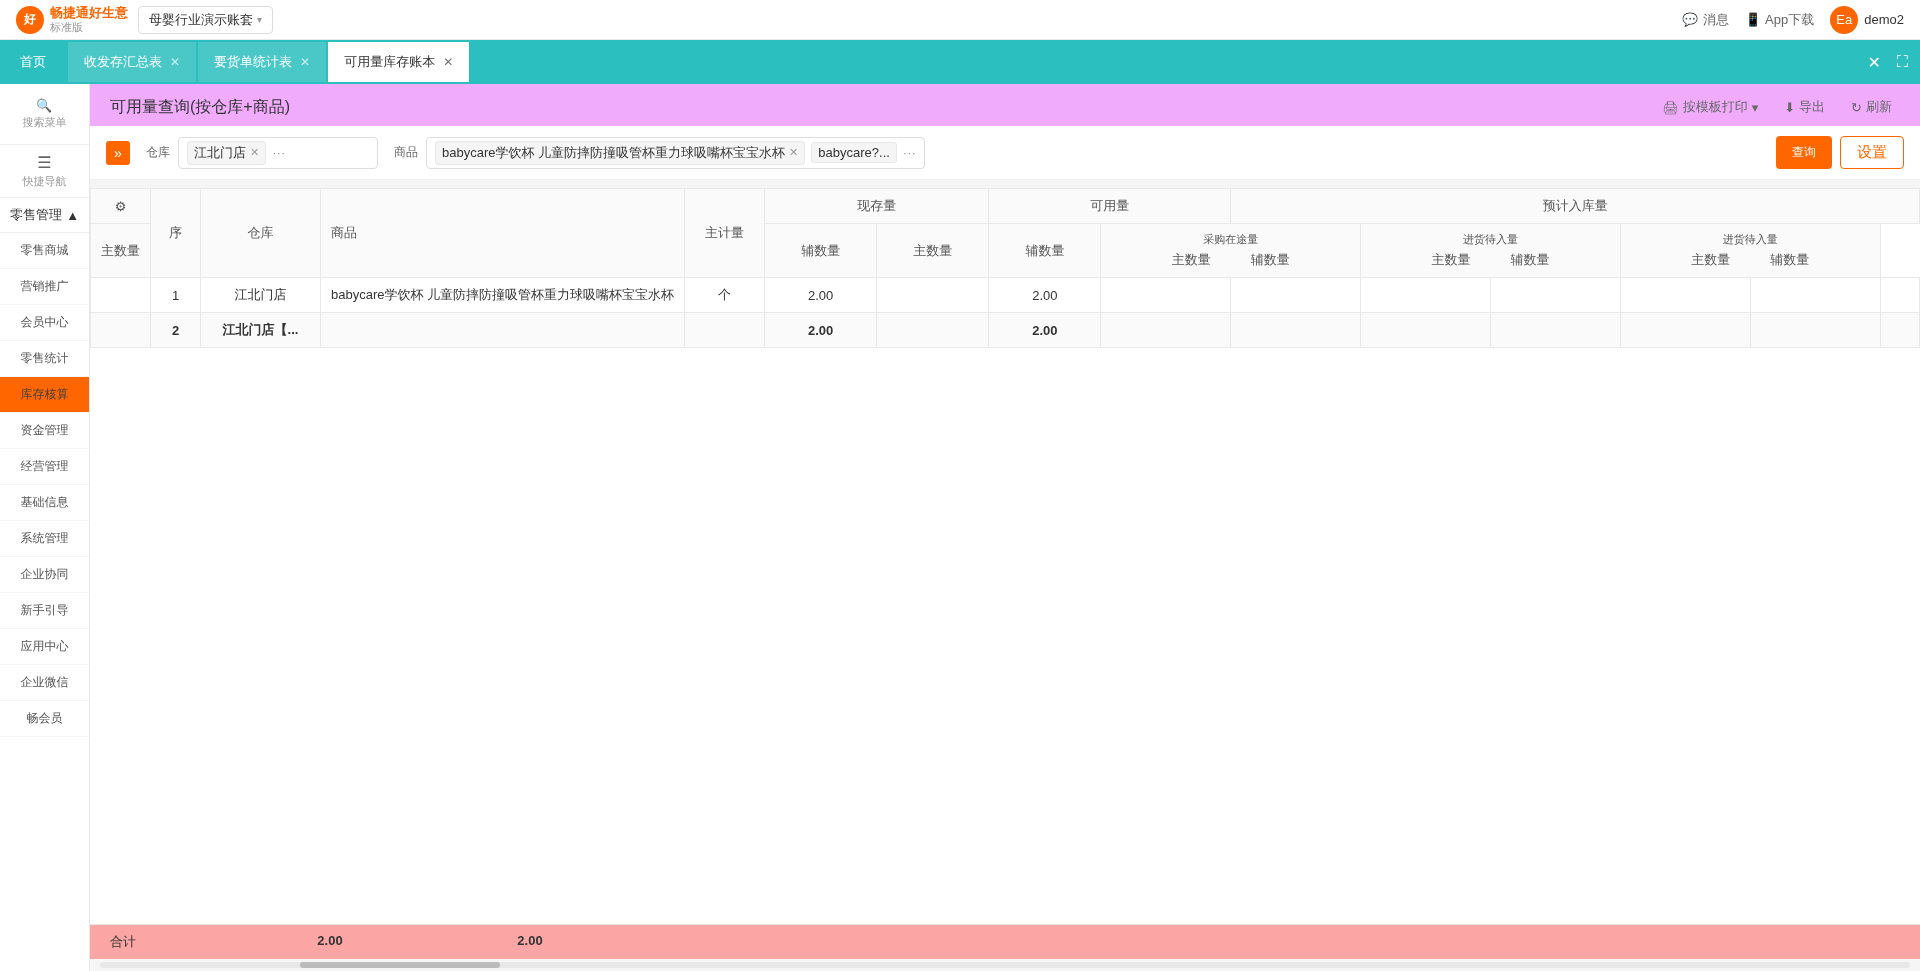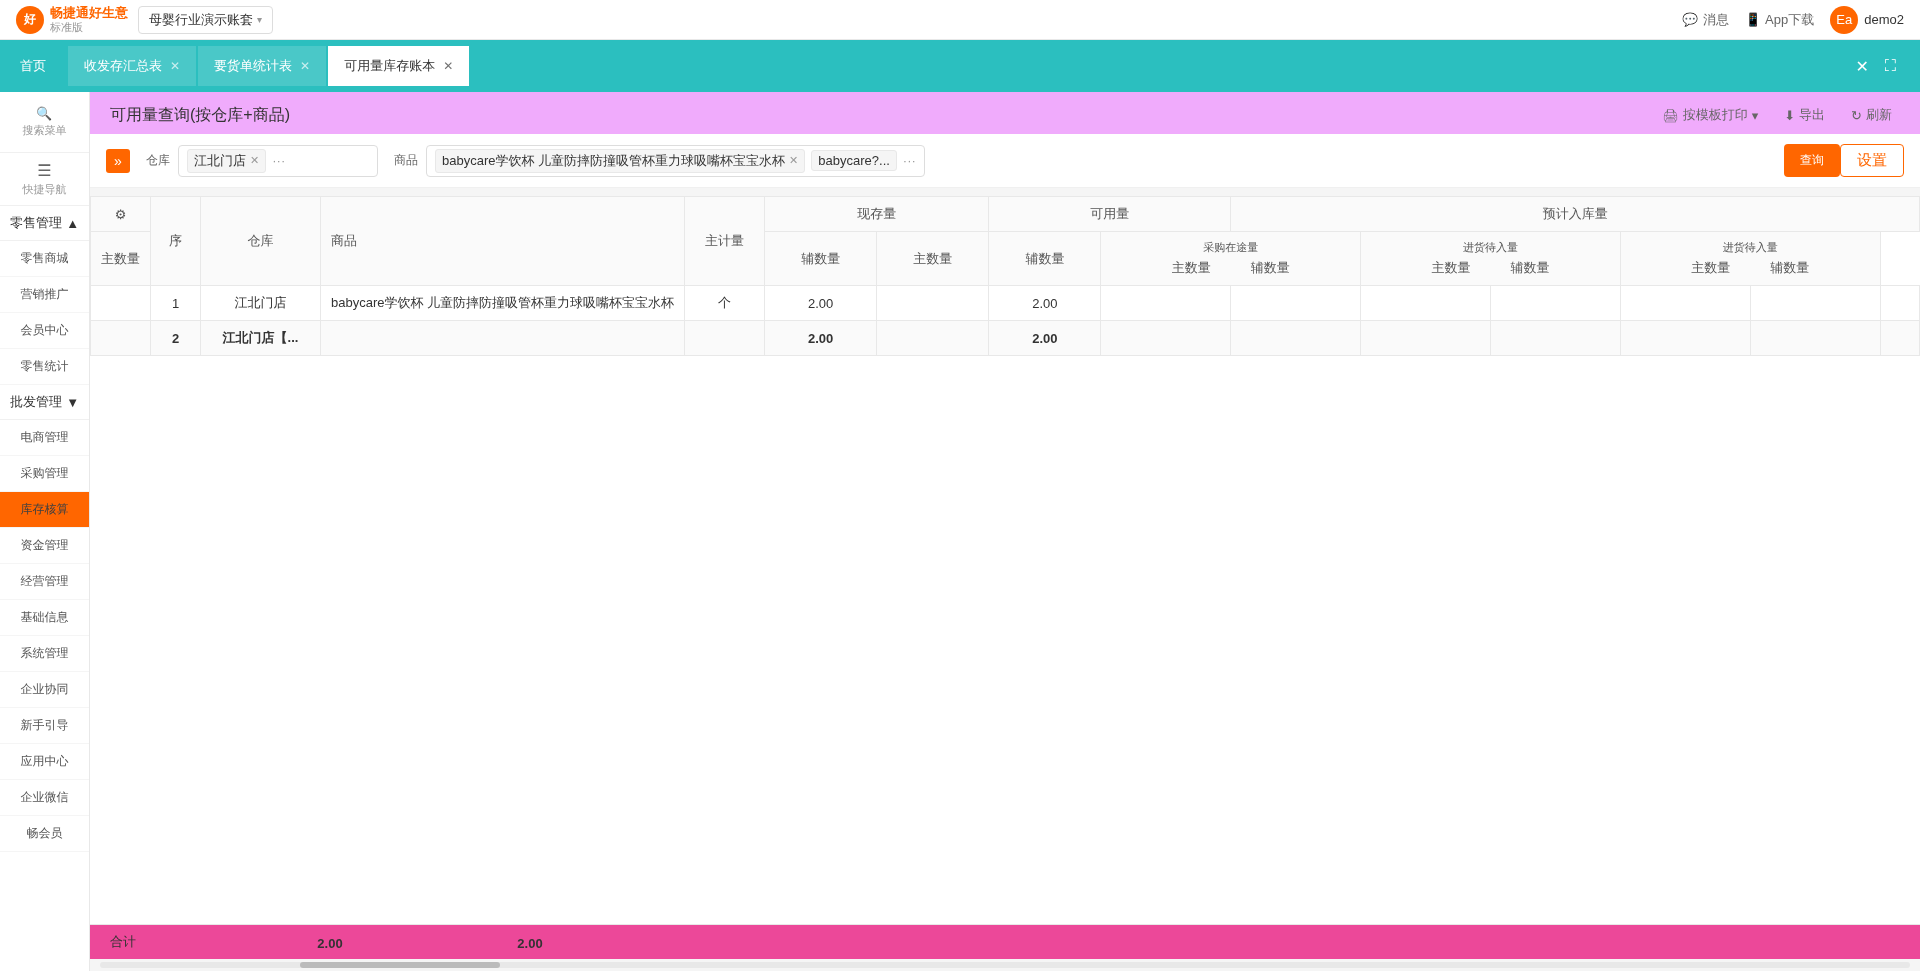--- a/index.html
+++ b/index.html
@@ -25,25 +25,25 @@
     .org-selector { display: flex; align-items: center; gap: 4px; padding: 4px 10px; border: 1px solid #ddd; border-radius: 4px; background: #fff; cursor: pointer; color: #333; }
     .org-selector .chevron { color: #999; font-size: 10px; }
 
     .top-bar-right { display: flex; align-items: center; gap: 16px; }
     .top-bar-btn { display: flex; align-items: center; gap: 4px; color: #666; cursor: pointer; font-size: 12px; }
     .avatar { width: 28px; height: 28px; border-radius: 50%; background: #ff6600; display: flex; align-items: center; justify-content: center; color: white; font-size: 11px; }
     .user-info { display: flex; align-items: center; gap: 6px; cursor: pointer; color: #333; font-size: 13px; }
 
     
     .tab-bar {
-      height: 52px;
+      height: 44px;
       background: #2bbfbf;
       display: flex;
       align-items: center;
-      padding: 0 12px 0 0;
+      padding: 0 0 0 0;
       flex-shrink: 0;
     }
     .tab-home {
       height: 40px;
       padding: 0 20px;
       display: flex; align-items: center;
       color: white;
       cursor: pointer;
       font-size: 13px;
       background: transparent;
@@ -194,21 +194,21 @@
       display: flex; align-items: center; gap: 4px;
       background: #f5f5f5;
       border: 1px solid #e8e8e8;
       border-radius: 3px;
       padding: 2px 6px;
       font-size: 12px;
       color: #333;
     }
     .filter-tag .remove { cursor: pointer; color: #999; font-size: 11px; }
     .filter-dots { color: #999; cursor: pointer; }
-    .filter-actions { margin-left: auto; display: flex; }
+    .filter-actions { margin-left: auto; display: flex; gap: 8px; }
     .btn-query {
       background: #ff6600;
       color: white;
       border: none;
       padding: 6px 16px;
       border-radius: 4px;
       cursor: pointer;
       font-size: 12px;
     }
     .btn-settings {
@@ -246,24 +246,24 @@
     }
     td { color: #333; }
     .col-serial { width: 50px; }
     .col-warehouse { width: 120px; }
     .col-product { width: 300px; text-align: left; }
     .col-unit { width: 80px; }
     .col-gear { width: 40px; }
 
     
     .summary-bar {
-      background: #ec4899;
+      background: #fca5a5;
       border-top: 1px solid #e8e8e8;
       display: flex;
-      align-items: flex-end;
+      align-items: flex-start;
       padding: 8px 10px;
       flex-shrink: 0;
     }
     .summary-label { width: 170px; color: #333; font-size: 12px; padding-left: 10px; }
     .summary-cells { display: flex; flex: 1; }
     .summary-cell {
       text-align: center;
       font-size: 12px;
       color: #333;
       font-weight: bold;
@@ -374,28 +374,20 @@
       <div class="sidebar-section-header">
         <span>零售管理</span>
         <span>▲</span>
       </div>
       <div class="sidebar-item">零售商城</div>
       <div class="sidebar-item">营销推广</div>
       <div class="sidebar-item">会员中心</div>
       <div class="sidebar-item">零售统计</div>
     </div>
 
-    <div class="sidebar-section">
-      <div class="sidebar-section-header">
-        <span>批发管理</span>
-        <span>▼</span>
-      </div>
-      <div class="sidebar-item">电商管理</div>
-      <div class="sidebar-item">采购管理</div>
-    </div>
 
     <div class="sidebar-item active">库存核算</div>
     <div class="sidebar-item">资金管理</div>
     <div class="sidebar-item">经营管理</div>
     <div class="sidebar-item">基础信息</div>
     <div class="sidebar-item">系统管理</div>
     <div class="sidebar-item">企业协同</div>
     <div class="sidebar-item">新手引导</div>
     <div class="sidebar-item">应用中心</div>
     <div class="sidebar-item">企业微信</div>

